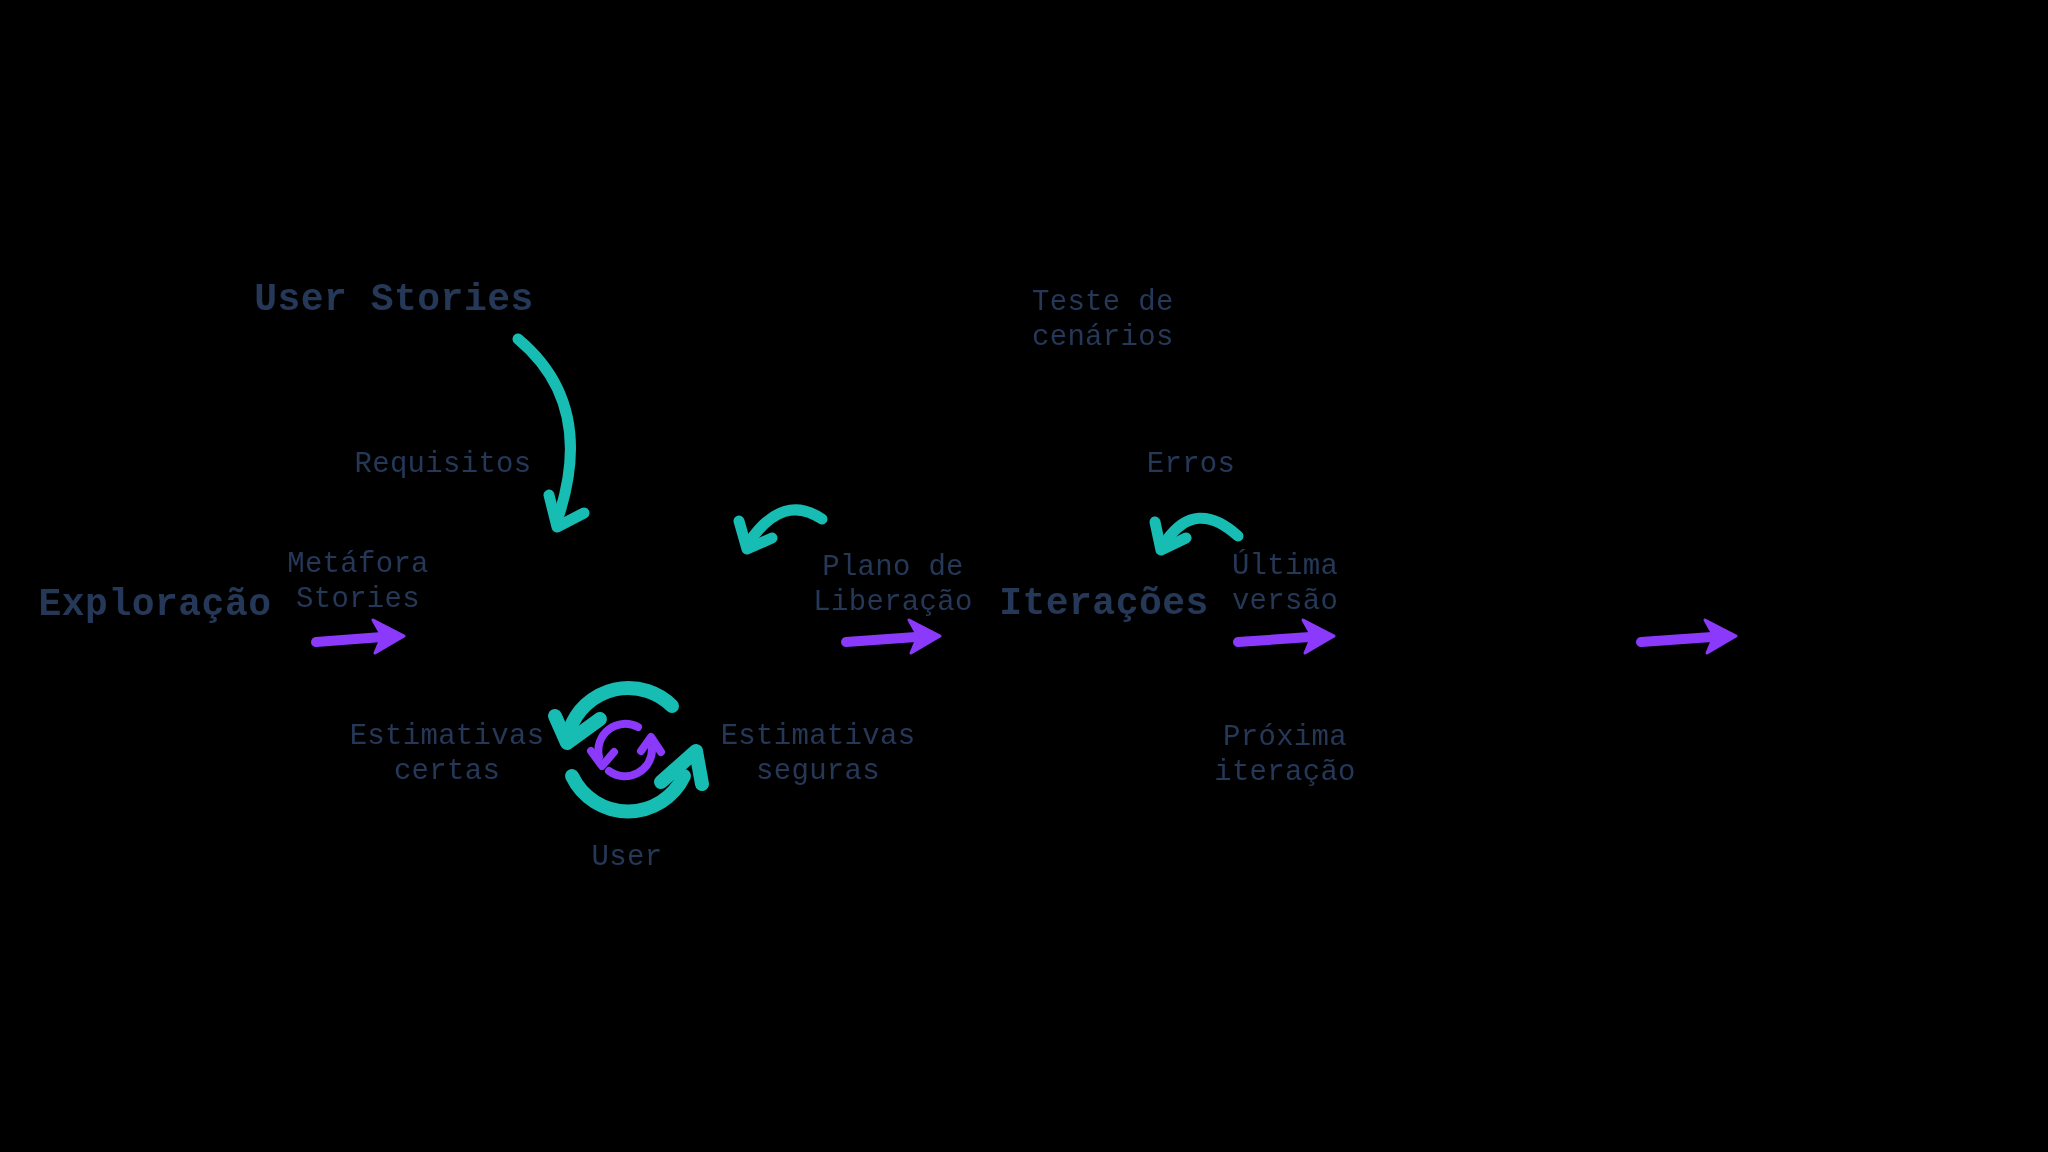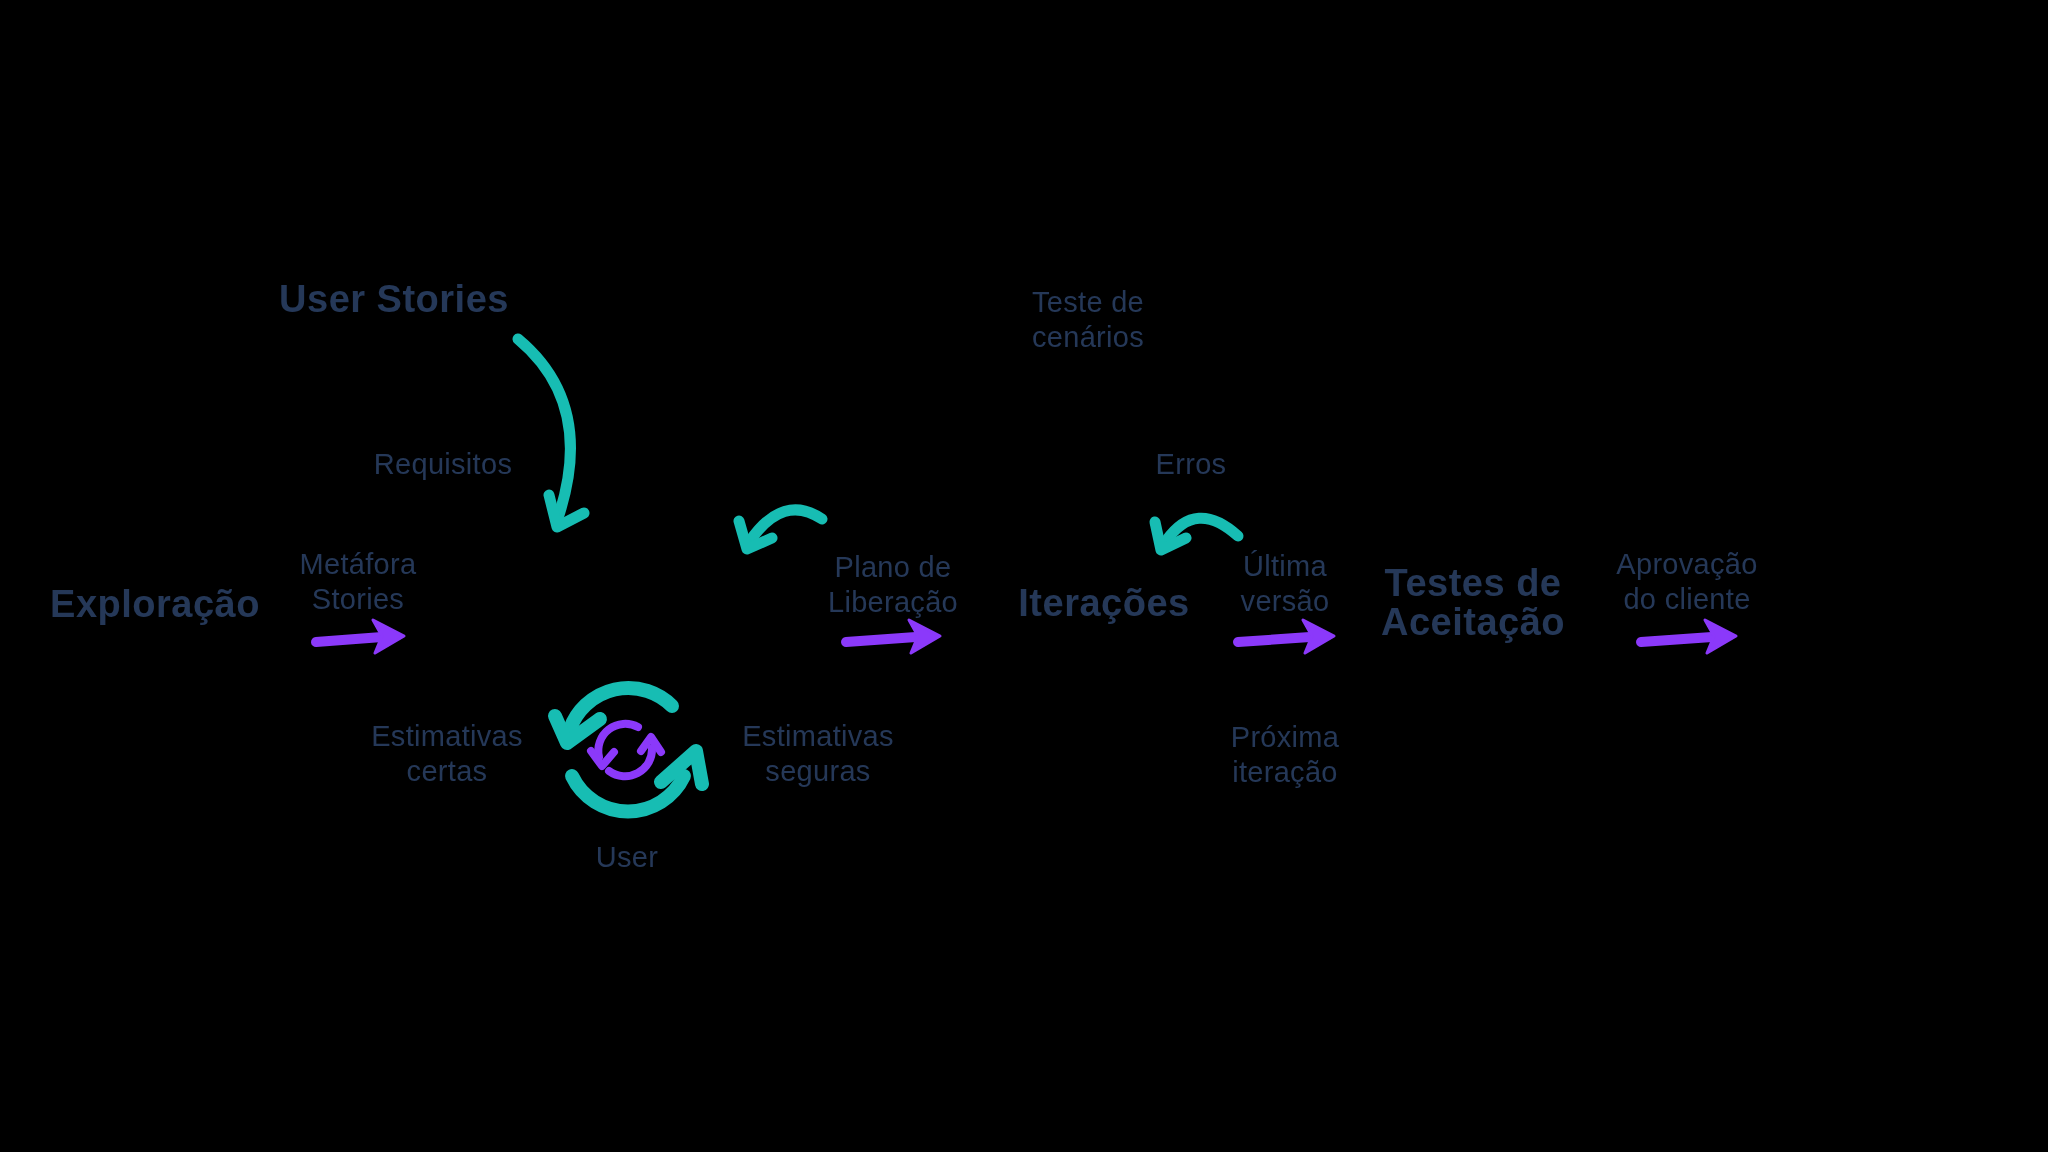--- a/index.html
+++ b/index.html
@@ -16,20 +16,21 @@
     overflow:hidden;
     font-family:"Liberation Sans", sans-serif;
   }
   .overlay{position:absolute;left:0;top:0;width:2048px;height:1152px;}
   .lbl{
     position:absolute;
     transform:translate(-50%,-50%);
     text-align:center;
     white-space:pre-line;
     color:var(--text);
+    font-family:Liberation Mono, monospace;
   }
   .lbl.left{transform:translate(0,-50%);text-align:right;}
   .phase{font-size:38px;font-weight:700;line-height:39px;letter-spacing:.5px;}
   .note{font-size:29px;font-weight:400;line-height:35px;letter-spacing:.3px;}
   .note-bold{font-size:38px;font-weight:700;line-height:39px;letter-spacing:.5px;}
   .teal-stroke{stroke:var(--teal);stroke-width:11;fill:none;stroke-linecap:round;stroke-linejoin:round;}
   .teal-thick{stroke:var(--teal);stroke-width:14;fill:none;stroke-linecap:round;stroke-linejoin:round;}
   .purple-cycle{stroke:var(--purple);stroke-width:8;fill:none;stroke-linecap:round;stroke-linejoin:round;}
   .purple-line{stroke:var(--purple);stroke-width:10;fill:none;stroke-linecap:round;}
   .purple-head{fill:var(--purple);stroke:var(--purple);stroke-width:3;stroke-linejoin:round;}
@@ -85,31 +86,27 @@
     </g>
 
     <g>
       <path class="purple-line" d="M 1641 642 L 1712 637"></path>
       <path class="purple-head" d="M 1736 636 L 1705 620 L 1714 636 L 1707 653 Z"></path>
     </g>
   </svg>
 
   <div class="lbl phase" style="left:155px;top:604px">Exploração</div>
   <div class="lbl phase" style="left:1104px;top:603px">Iterações</div>
-  <div class="lbl phase" style="left:1473px;top:603px">Testes de
-Aceitação</div>
 
   <div class="lbl note" style="left:358px;top:582px">Metáfora
 Stories</div>
   <div class="lbl note" style="left:893px;top:585px">Plano de
 Liberação</div>
   <div class="lbl note" style="left:1285px;top:584px">Última
 versão</div>
-  <div class="lbl note" style="left:1687px;top:582px">Aprovação
-do cliente</div>
 
   <div class="lbl note-bold" style="left:394px;top:299px">User Stories</div>
   <div class="lbl note" style="left:443px;top:464px">Requisitos</div>
   <div class="lbl note left" style="left:1032px;top:320px">Teste de
 cenários</div>
   <div class="lbl note" style="left:1191px;top:464px">Erros</div>
   <div class="lbl note" style="left:447px;top:754px">Estimativas
 certas</div>
   <div class="lbl note" style="left:818px;top:754px">Estimativas
 seguras</div>

